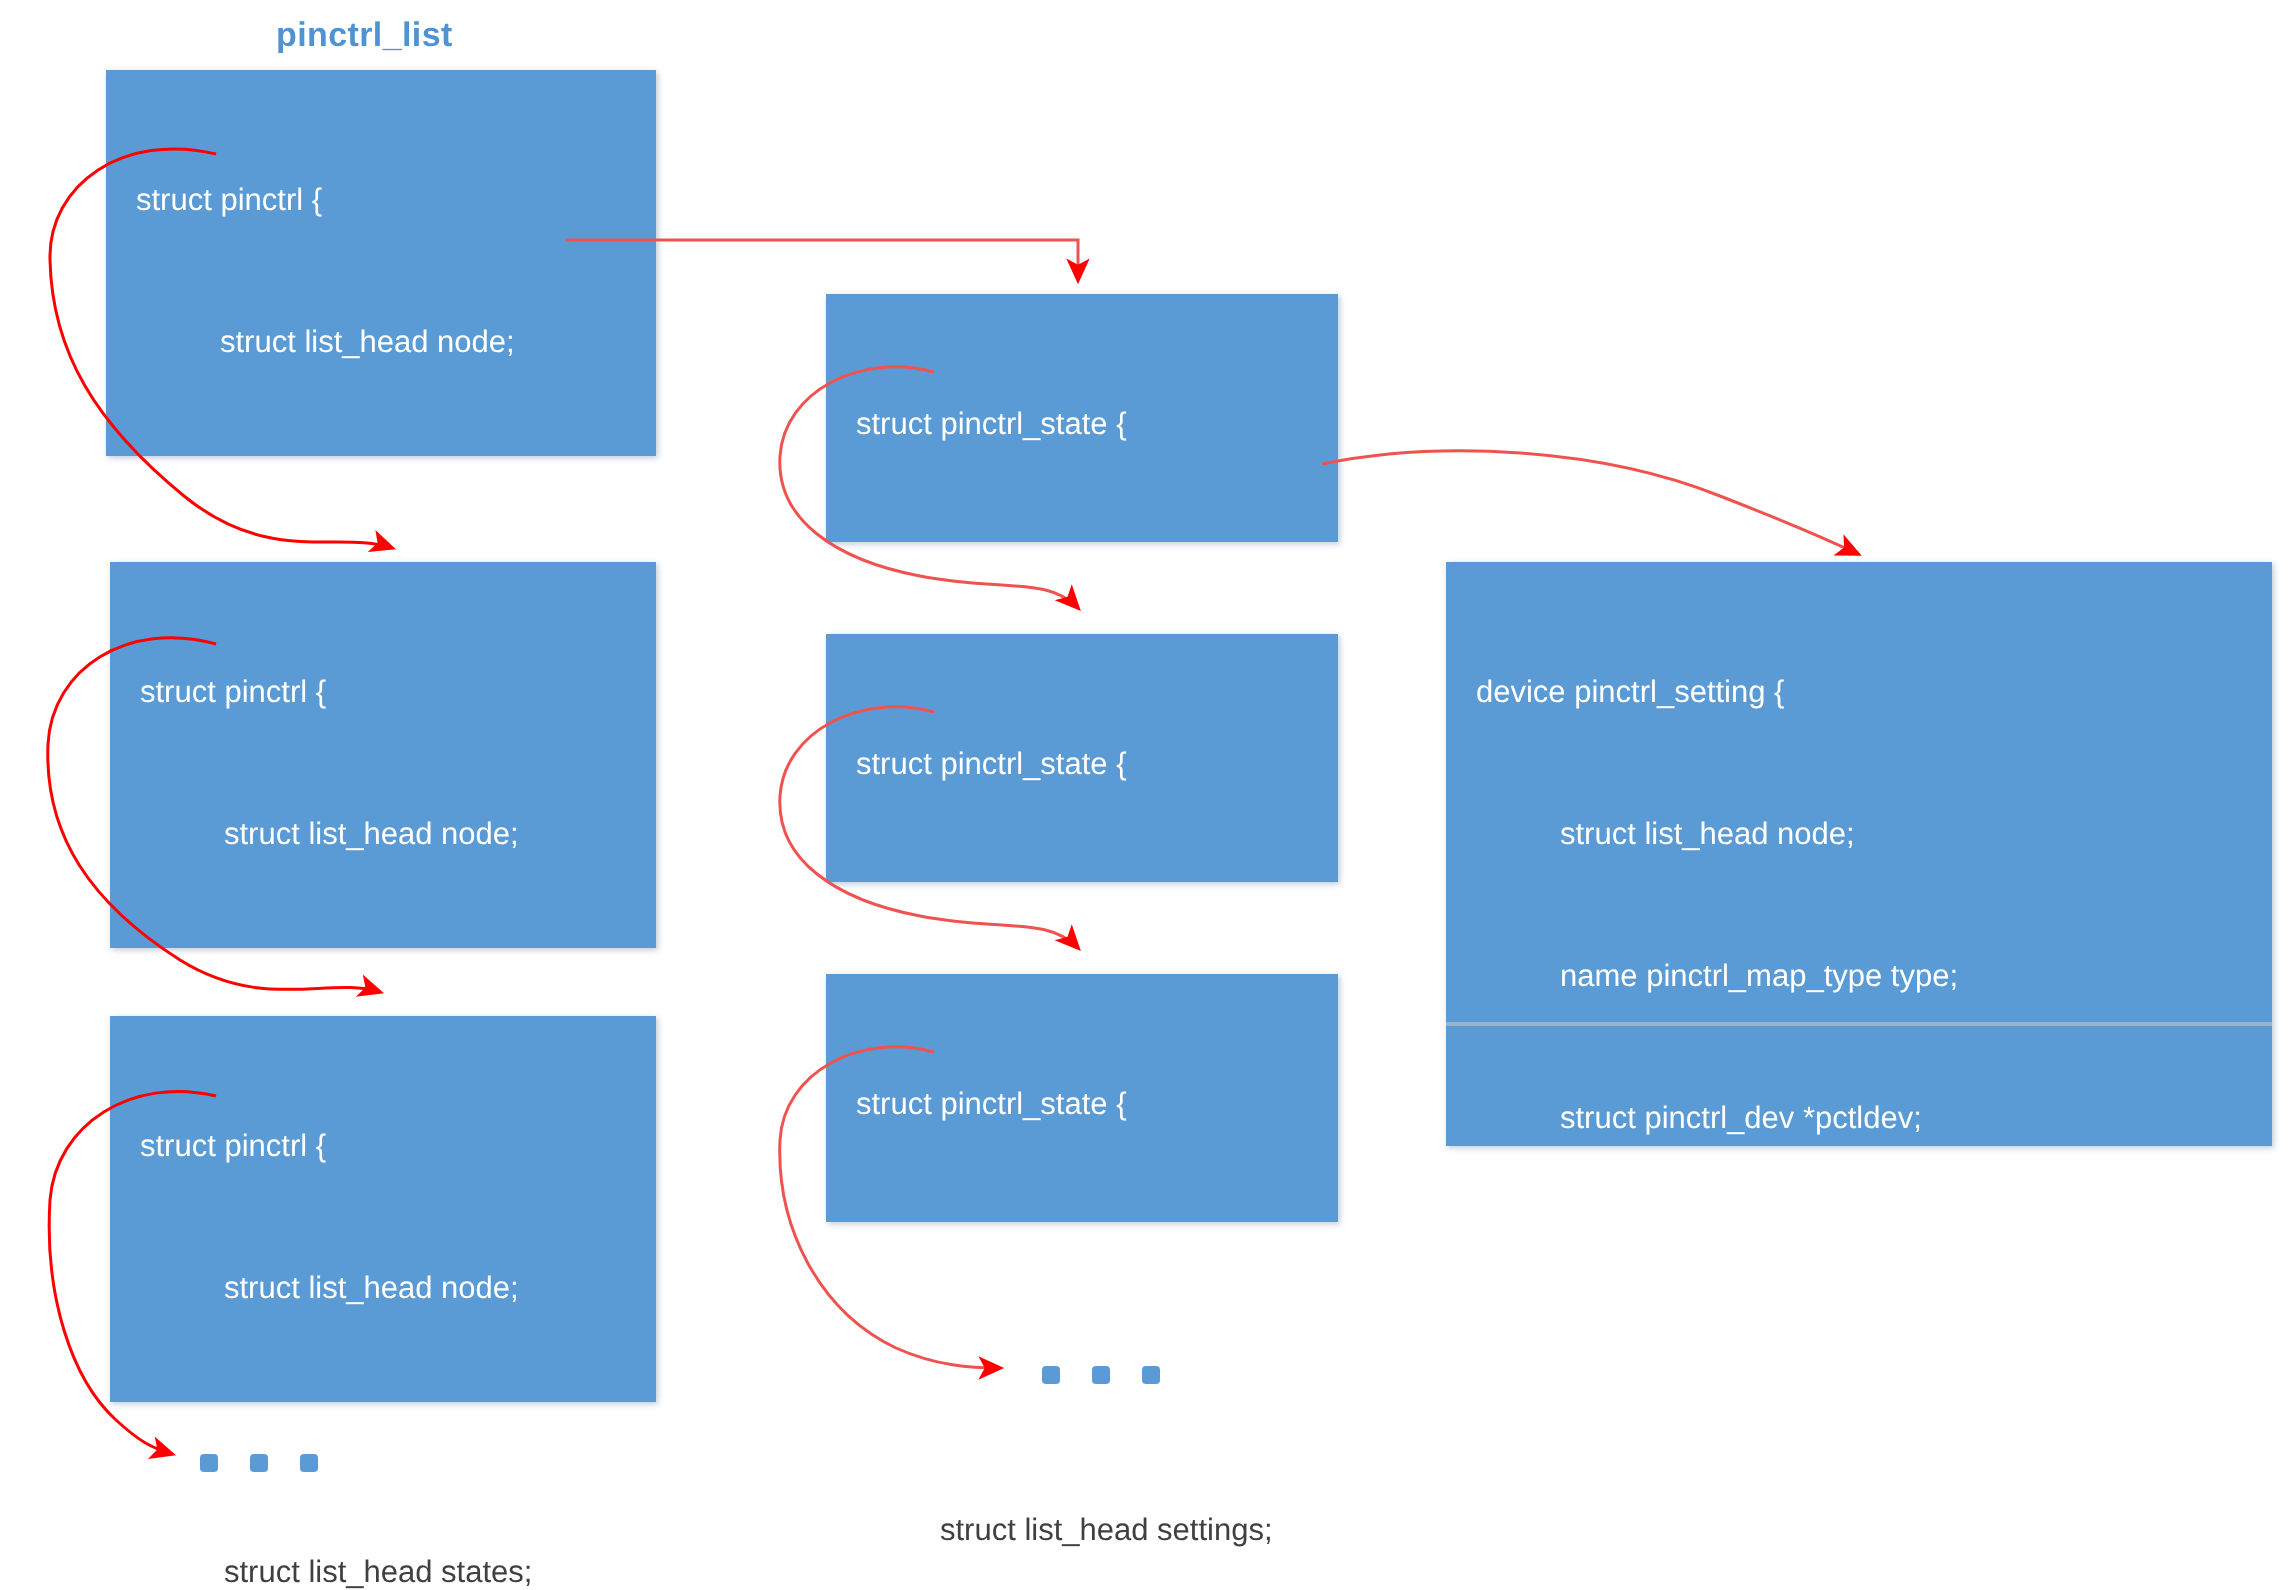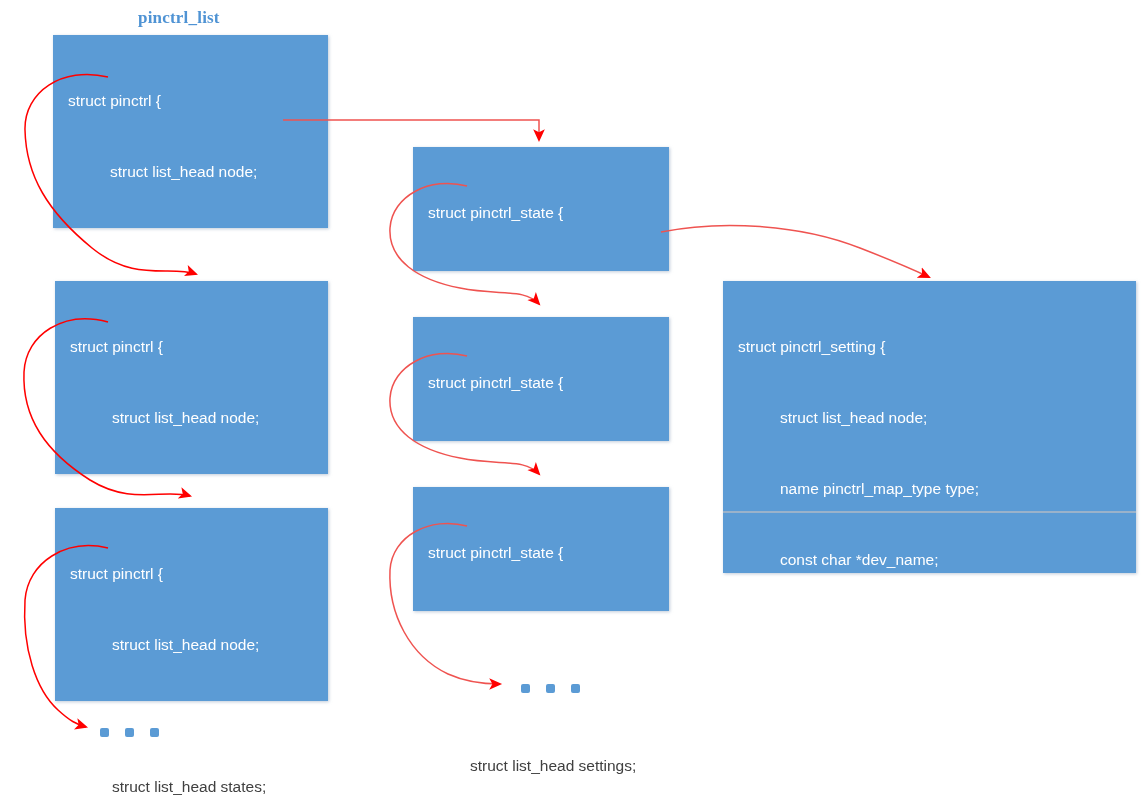--- a/index.html
+++ b/index.html
@@ -101,21 +101,20 @@
   
   #list-title {
     position: absolute;
     left: 138px;
     top: 8px;
     font-size: 17px;
     font-weight: bold;
     color: #4f93d4;
     letter-spacing: 0.2px;
     z-index: 4;
-    font-family: Liberation Serif, serif;
   }
 </style>
 </head>
 <body>
 
 <div id="canvas">
 
   <div id="list-title">pinctrl_list</div>
 
   <svg id="arrows" viewBox="0 0 1144 795">
@@ -204,23 +203,24 @@
     <span class="ln ind">const char *name;</span>
     <span class="ln ind red">struct list_head settings;</span>
     
   </div>
 
   <div class="dots-free" style="left:513px; top:679px;">
     <span class="dot"></span><span class="dot"></span><span class="dot"></span>
   </div>
 
   <div class="struct-box" style="left:723px; top:281px; width:413px; height:292px;">
-    <span class="ln">struct pinctrl_setting {</span>
+    <span class="ln">device pinctrl_setting {</span>
     <span class="ln ind">struct list_head node;</span>
     <span class="ln ind">name pinctrl_map_type type;</span>
+    <span class="ln ind">struct pinctrl_dev *pctldev;</span>
     <span class="ln ind">const char *dev_name;</span>
     <span class="ln ind">union {</span>
     <span class="ln ind2">struct pinctrl_setting_mux mux;</span>
     
     
     
 
     <div class="cont-divider" style="top:230px;"></div>
     <div class="dots-inner" style="top:272px;">
       <span class="dot"></span><span class="dot"></span><span class="dot"></span>

